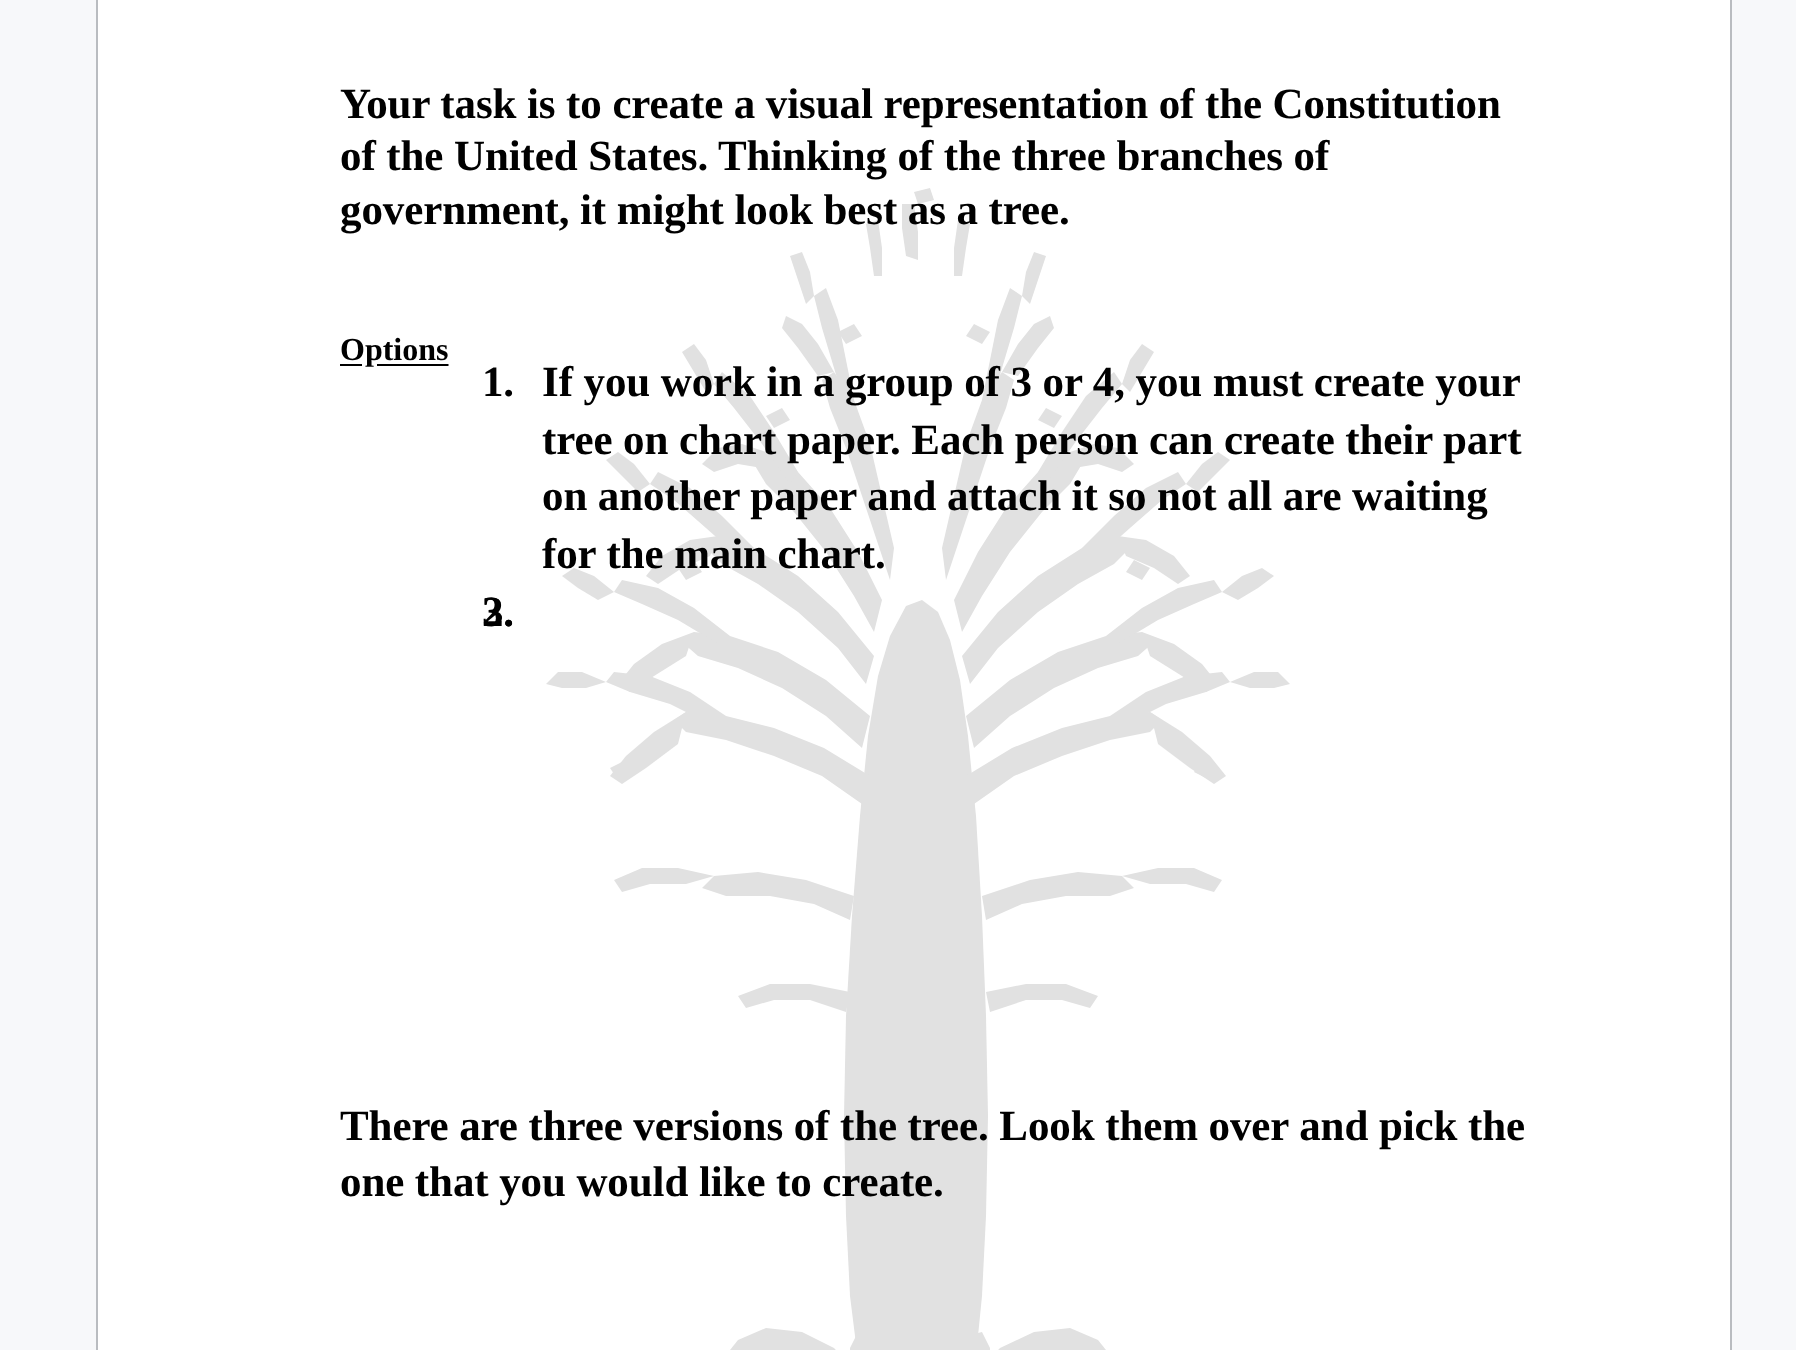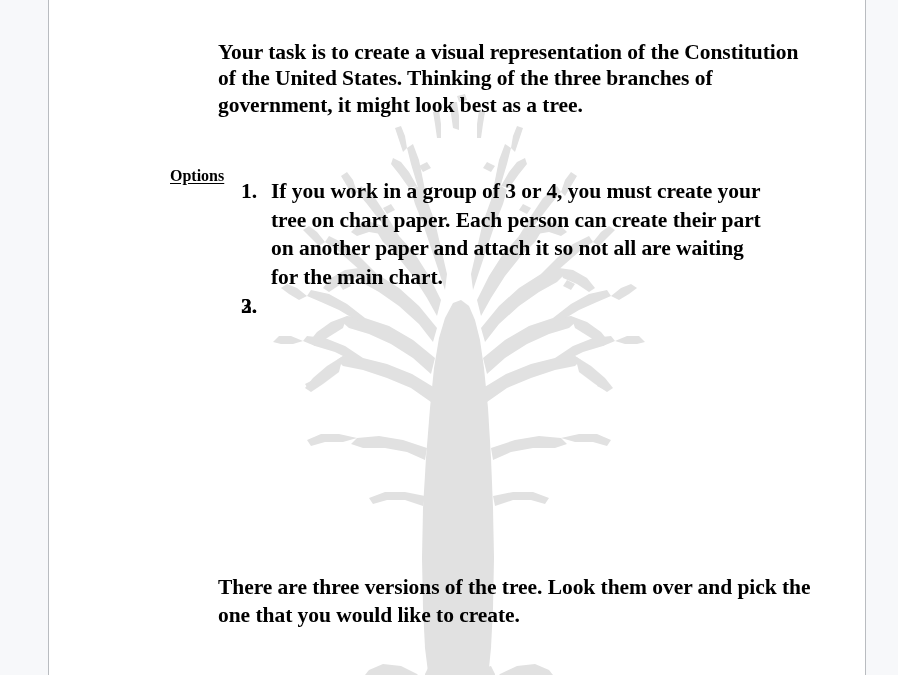--- a/index.html
+++ b/index.html
@@ -57,21 +57,20 @@
 
   .text-body {
     position: absolute;
     left: 121px;
     width: 590px;
     color: #000000;
     font-weight: bold;
     font-size: 21.5px;
     line-height: 26.6px;
     letter-spacing: -0.05px;
-    margin-left: 48px;
   }
 
   #intro-paragraph { top: 17px; }
 
   #options-heading {
     position: absolute;
     left: 121px;
     top: 150px;
     font-weight: bold;
     font-size: 16px;
@@ -101,21 +100,21 @@
   }
   #options-list li .item-number {
     position: absolute;
     left: 57px;
     width: 30px;
     text-align: right;
     font-weight: bold;
   }
 
   #closing-paragraph {
-    top: 551px;
+    top: 527px;
     line-height: 28.0px;
     width: 600px;
   }
 </style>
 </head>
 <body>
 
 <div id="document-page">
 
   <div id="tree-watermark">

